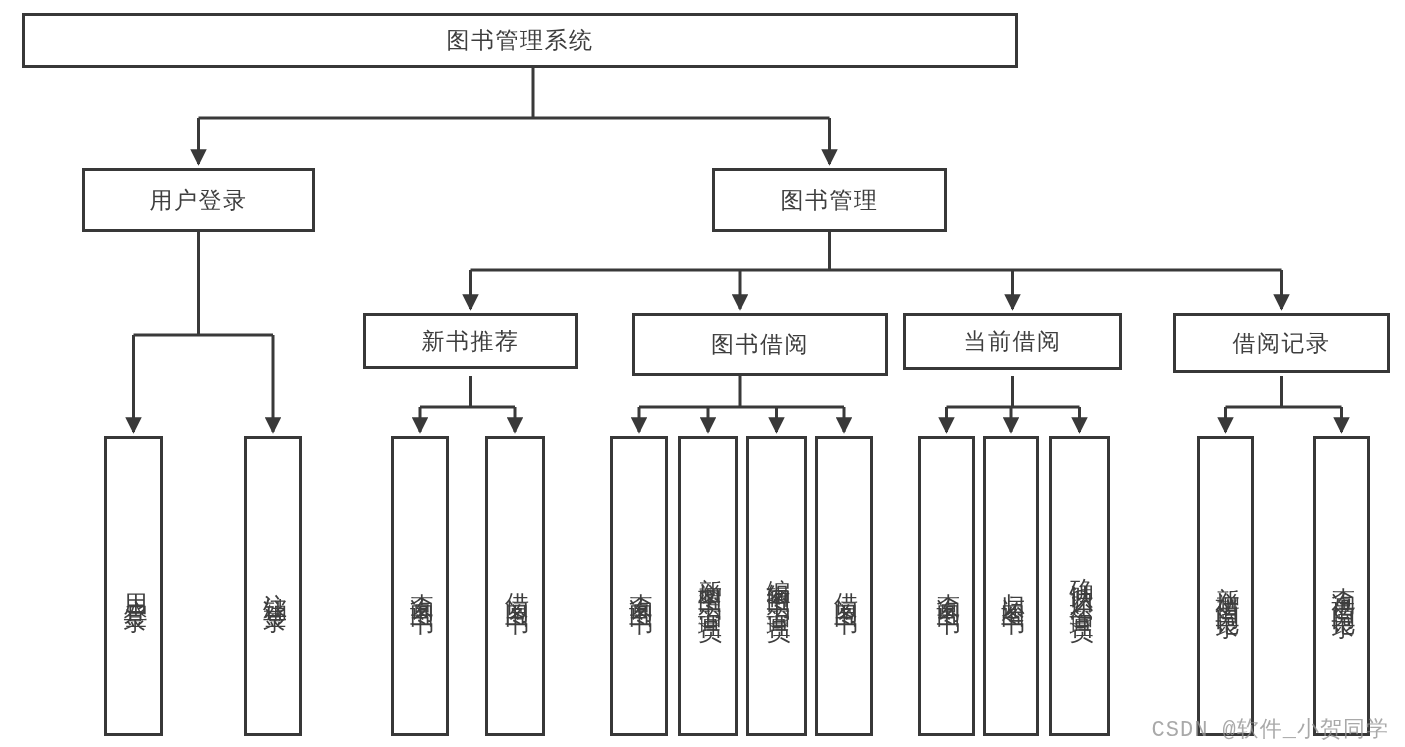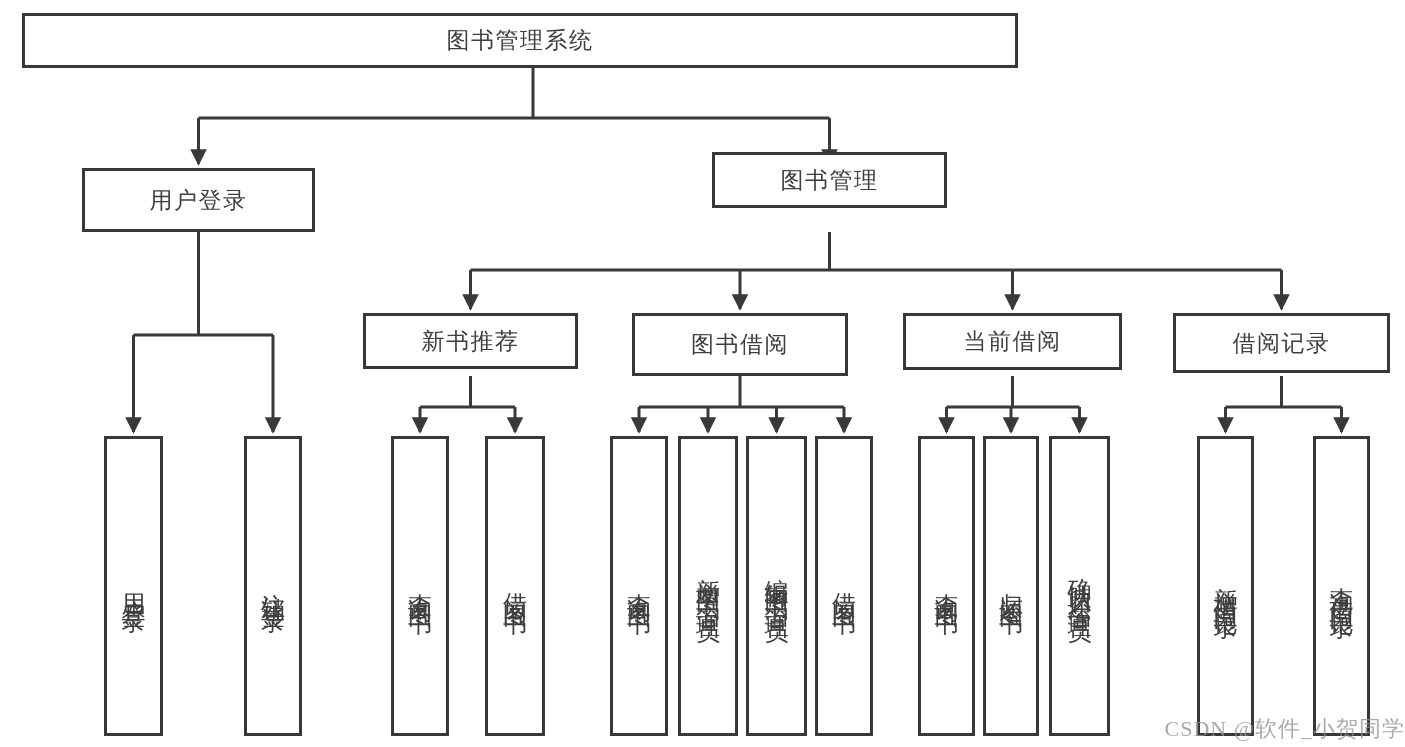--- a/index.html
+++ b/index.html
@@ -1,20 +1,20 @@
 <!DOCTYPE html>
 <html><head>
 <meta charset="utf-8">
 <style>
   html,body{margin:0;padding:0;background:#ffffff;}
   .canvas{
     position:relative;
     width:1405px;height:747px;
     background:#ffffff;
-    font-family:Liberation Serif, serif;
+    font-family:Liberation Mono, monospace;
     overflow:hidden;
   }
   .connectors{position:absolute;left:0;top:0;width:1405px;height:747px;}
   .connectors path{stroke:#393939;stroke-width:3;fill:none;}
   .node{
     position:absolute;
     box-sizing:border-box;
     background:#ffffff;
     border:3px solid #383838;
     display:flex;align-items:center;justify-content:center;
@@ -24,21 +24,21 @@
   .node.v span{
     writing-mode:vertical-rl;
     text-orientation:mixed;
     font-size:24px;
     letter-spacing:6px;
     line-height:1;
     white-space:nowrap;
   }
   .watermark{
     position:absolute;
-    right:0;bottom:3px;
+    right:16px;bottom:3px;
     font-size:22px;
     color:rgba(148,148,148,0.8);
     letter-spacing:1px;
     z-index:5;
     pointer-events:none;
     margin-left:29px;
   }
 </style>
 </head>
 <body>
@@ -86,28 +86,28 @@
     <path d="M1341.5 407 V432" marker-end="url(#arrow)"></path>
   </svg>
 
   <div class="node h" style="left:22px;top:13px;width:996px;height:55px">
     <span>图书管理系统</span>
   </div>
 
   <div class="node h" style="left:82px;top:168px;width:233px;height:64px">
     <span>用户登录</span>
   </div>
-  <div class="node h" style="left:712px;top:152px;width:235px;height:56px">
+  <div class="node h" style="left:712px;top:168px;width:235px;height:64px">
     <span>图书管理</span>
   </div>
 
   <div class="node h" style="left:363px;top:313px;width:215px;height:56px">
     <span>新书推荐</span>
   </div>
-  <div class="node h" style="left:632px;top:313px;width:216px;height:63px">
+  <div class="node h" style="left:632px;top:313px;width:256px;height:63px">
     <span>图书借阅</span>
   </div>
   <div class="node h" style="left:903px;top:313px;width:219px;height:57px">
     <span>当前借阅</span>
   </div>
   <div class="node h" style="left:1173px;top:313px;width:217px;height:60px">
     <span>借阅记录</span>
   </div>
 
   <div class="node v" style="left:104px;top:436px;width:59px;height:300px">

